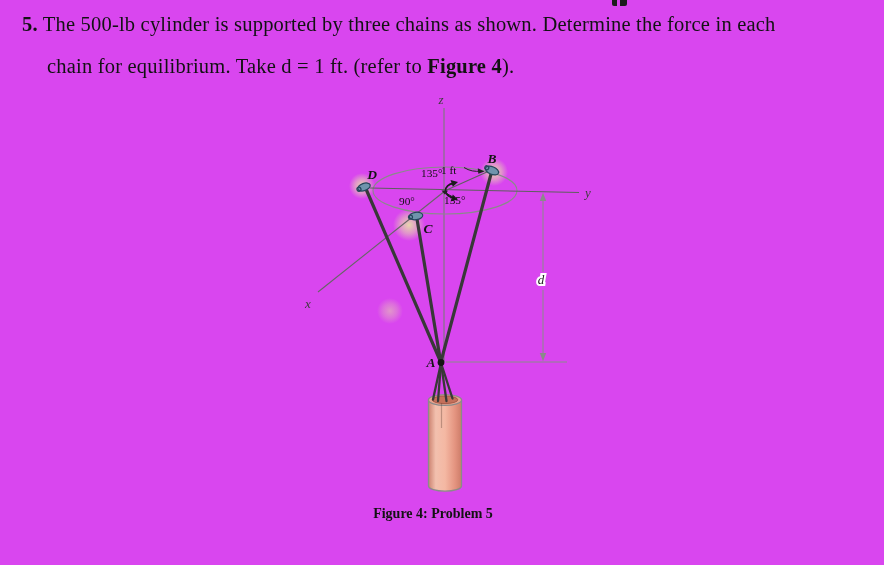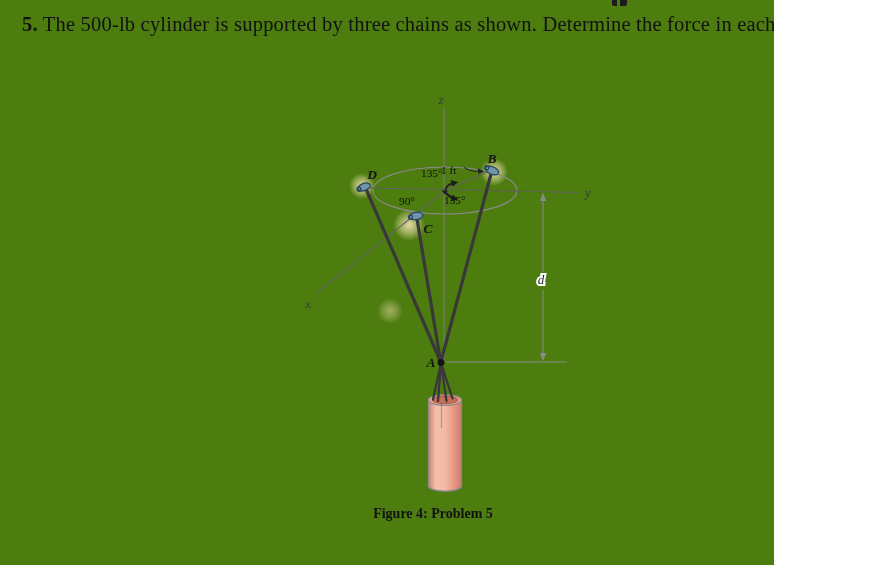--- a/index.html
+++ b/index.html
@@ -1,16 +1,16 @@
 <!DOCTYPE html>
 <html><head>
 <meta charset="utf-8">
 <style>
   html,body{margin:0;padding:0;background:#ffffff;}
-  #page{position:relative;width:774px;height:565px;background:#4d7c0f;overflow:hidden;
+  #page{position:relative;width:884px;height:565px;background:#d946ef;overflow:hidden;
         font-family:"Liberation Serif", serif;color:#121212;}
   .probline{position:absolute;white-space:nowrap;font-size:20.5px;letter-spacing:0.2px;}
   #line1{left:22px;top:13px;}
   #line2{left:47px;top:55px;}
   .b{font-weight:bold;}
   #caption{position:absolute;left:433px;top:506px;transform:translateX(-50%);
            font-size:14px;font-weight:bold;white-space:nowrap;}
   #topfrag{position:absolute;left:612px;top:0;width:15px;height:6px;
            background:linear-gradient(90deg,#1c1c1c 0 5px,rgba(0,0,0,0) 5px 8px,#1c1c1c 8px 100%);
            border-radius:0 0 2px 2px;}
@@ -23,20 +23,23 @@
 </head>
 <body>
 
 <div id="page">
 
   <div id="topfrag"></div>
 
   <div id="line1" class="probline">
     <span class="b">5.</span>
     <span>The 500-lb cylinder is supported by three chains as shown. Determine the force in each</span>
+  </div>
+  <div id="line2" class="probline">
+    <span>chain for equilibrium. Take d = 1 ft. (refer to </span><span class="b">Figure 4</span><span>).</span>
   </div>
 
   <svg width="888" height="565" viewBox="0 0 888 565">
     <defs>
       <radialGradient id="glowGrad">
         <stop offset="0" stop-color="rgba(232,222,170,0.95)"></stop>
         <stop offset="0.55" stop-color="rgba(232,222,170,0.5)"></stop>
         <stop offset="1" stop-color="rgba(232,222,170,0)"></stop>
       </radialGradient>
       <linearGradient id="cylGrad" x1="0" y1="0" x2="1" y2="0">

